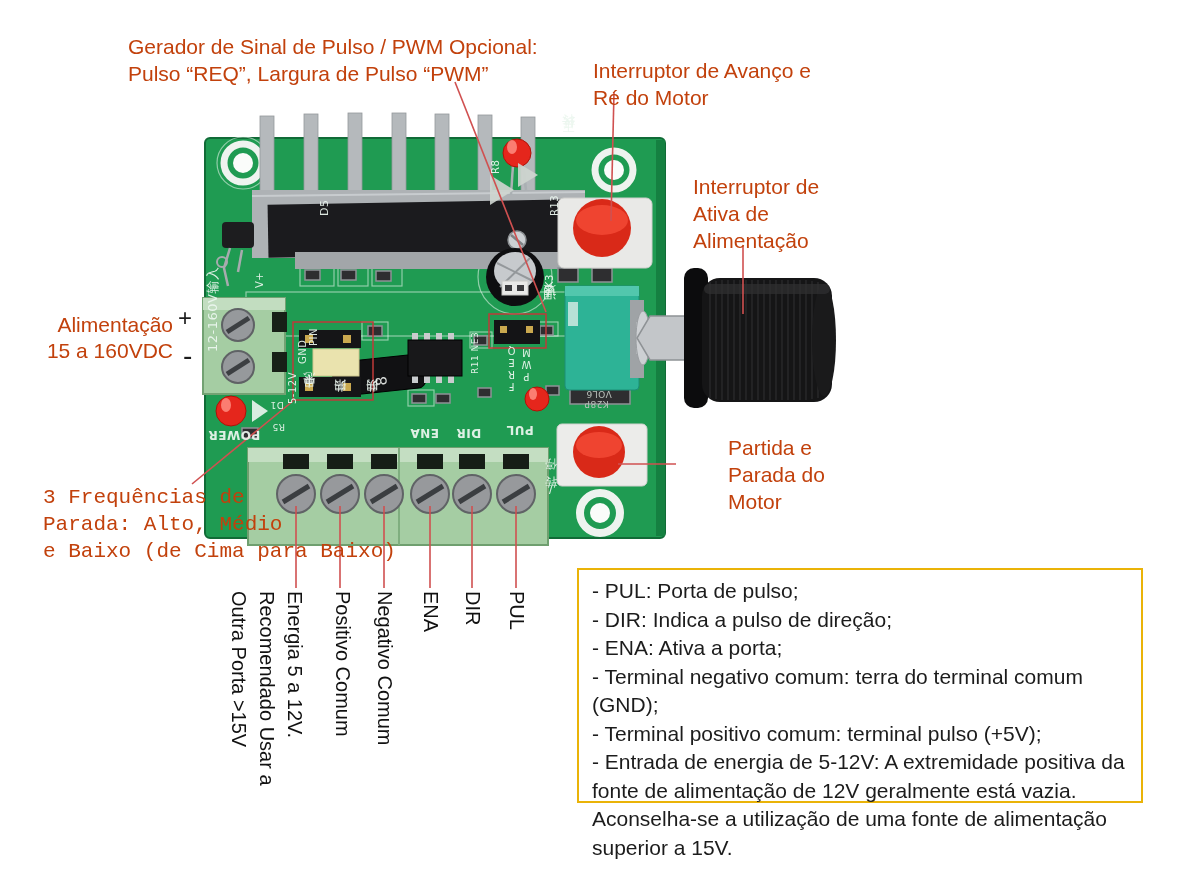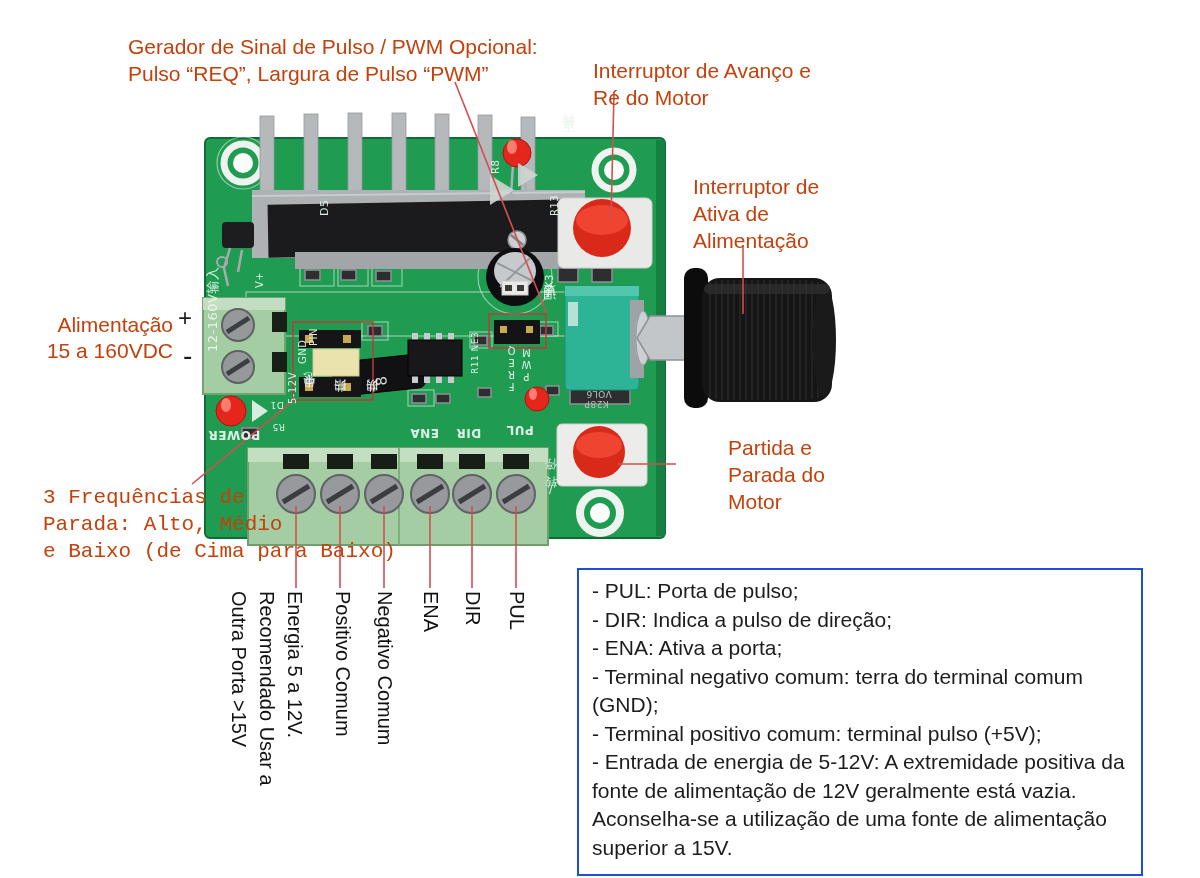--- a/index.html
+++ b/index.html
@@ -2,22 +2,22 @@
 <html><head>
 <meta charset="utf-8">
 <style>
   html,body{margin:0;padding:0;background:#fff;}
   #stage{position:relative;width:1200px;height:878px;background:#fff;overflow:hidden;
          font-family:"Liberation Sans",sans-serif;color:#1c1c1c;}
   #boardsvg{position:absolute;left:0;top:0;}
   .ann{position:absolute;font-size:21px;line-height:27px;color:#c2410c;}
   .ann div{white-space:nowrap;}
   .sign{position:absolute;font-size:24px;color:#1c1c1c;}
-  .infobox{position:absolute;left:577px;top:568px;width:566px;height:308px;box-sizing:border-box;
-           border:2px solid #1d4ed8;padding:7px 10px 0 13px;font-size:21px;line-height:28.5px;background:#fff;}
+  .infobox{position:absolute;left:577px;top:568px;width:566px;height:235px;box-sizing:border-box;
+           border:2px solid #eab308;padding:7px 10px 0 13px;font-size:21px;line-height:28.5px;background:#fff;}
   .vlabel{position:absolute;top:591px;height:275px;writing-mode:vertical-rl;text-orientation:sideways;
           font-size:20px;line-height:27px;color:#111;}
   .vlabel.multi{line-height:28px;}
   .silk{font-family:"DejaVu Sans",sans-serif;color:rgba(236,246,239,0.93);}
   .rot90{position:absolute;transform-origin:0 0;transform:rotate(-90deg);white-space:nowrap;letter-spacing:.5px;}
   .rot180{position:absolute;transform:rotate(180deg);white-space:nowrap;letter-spacing:.5px;}
   .cn-col{position:absolute;writing-mode:vertical-rl;text-orientation:upright;transform:rotate(180deg);
           letter-spacing:2px;}
 </style>
 </head>

